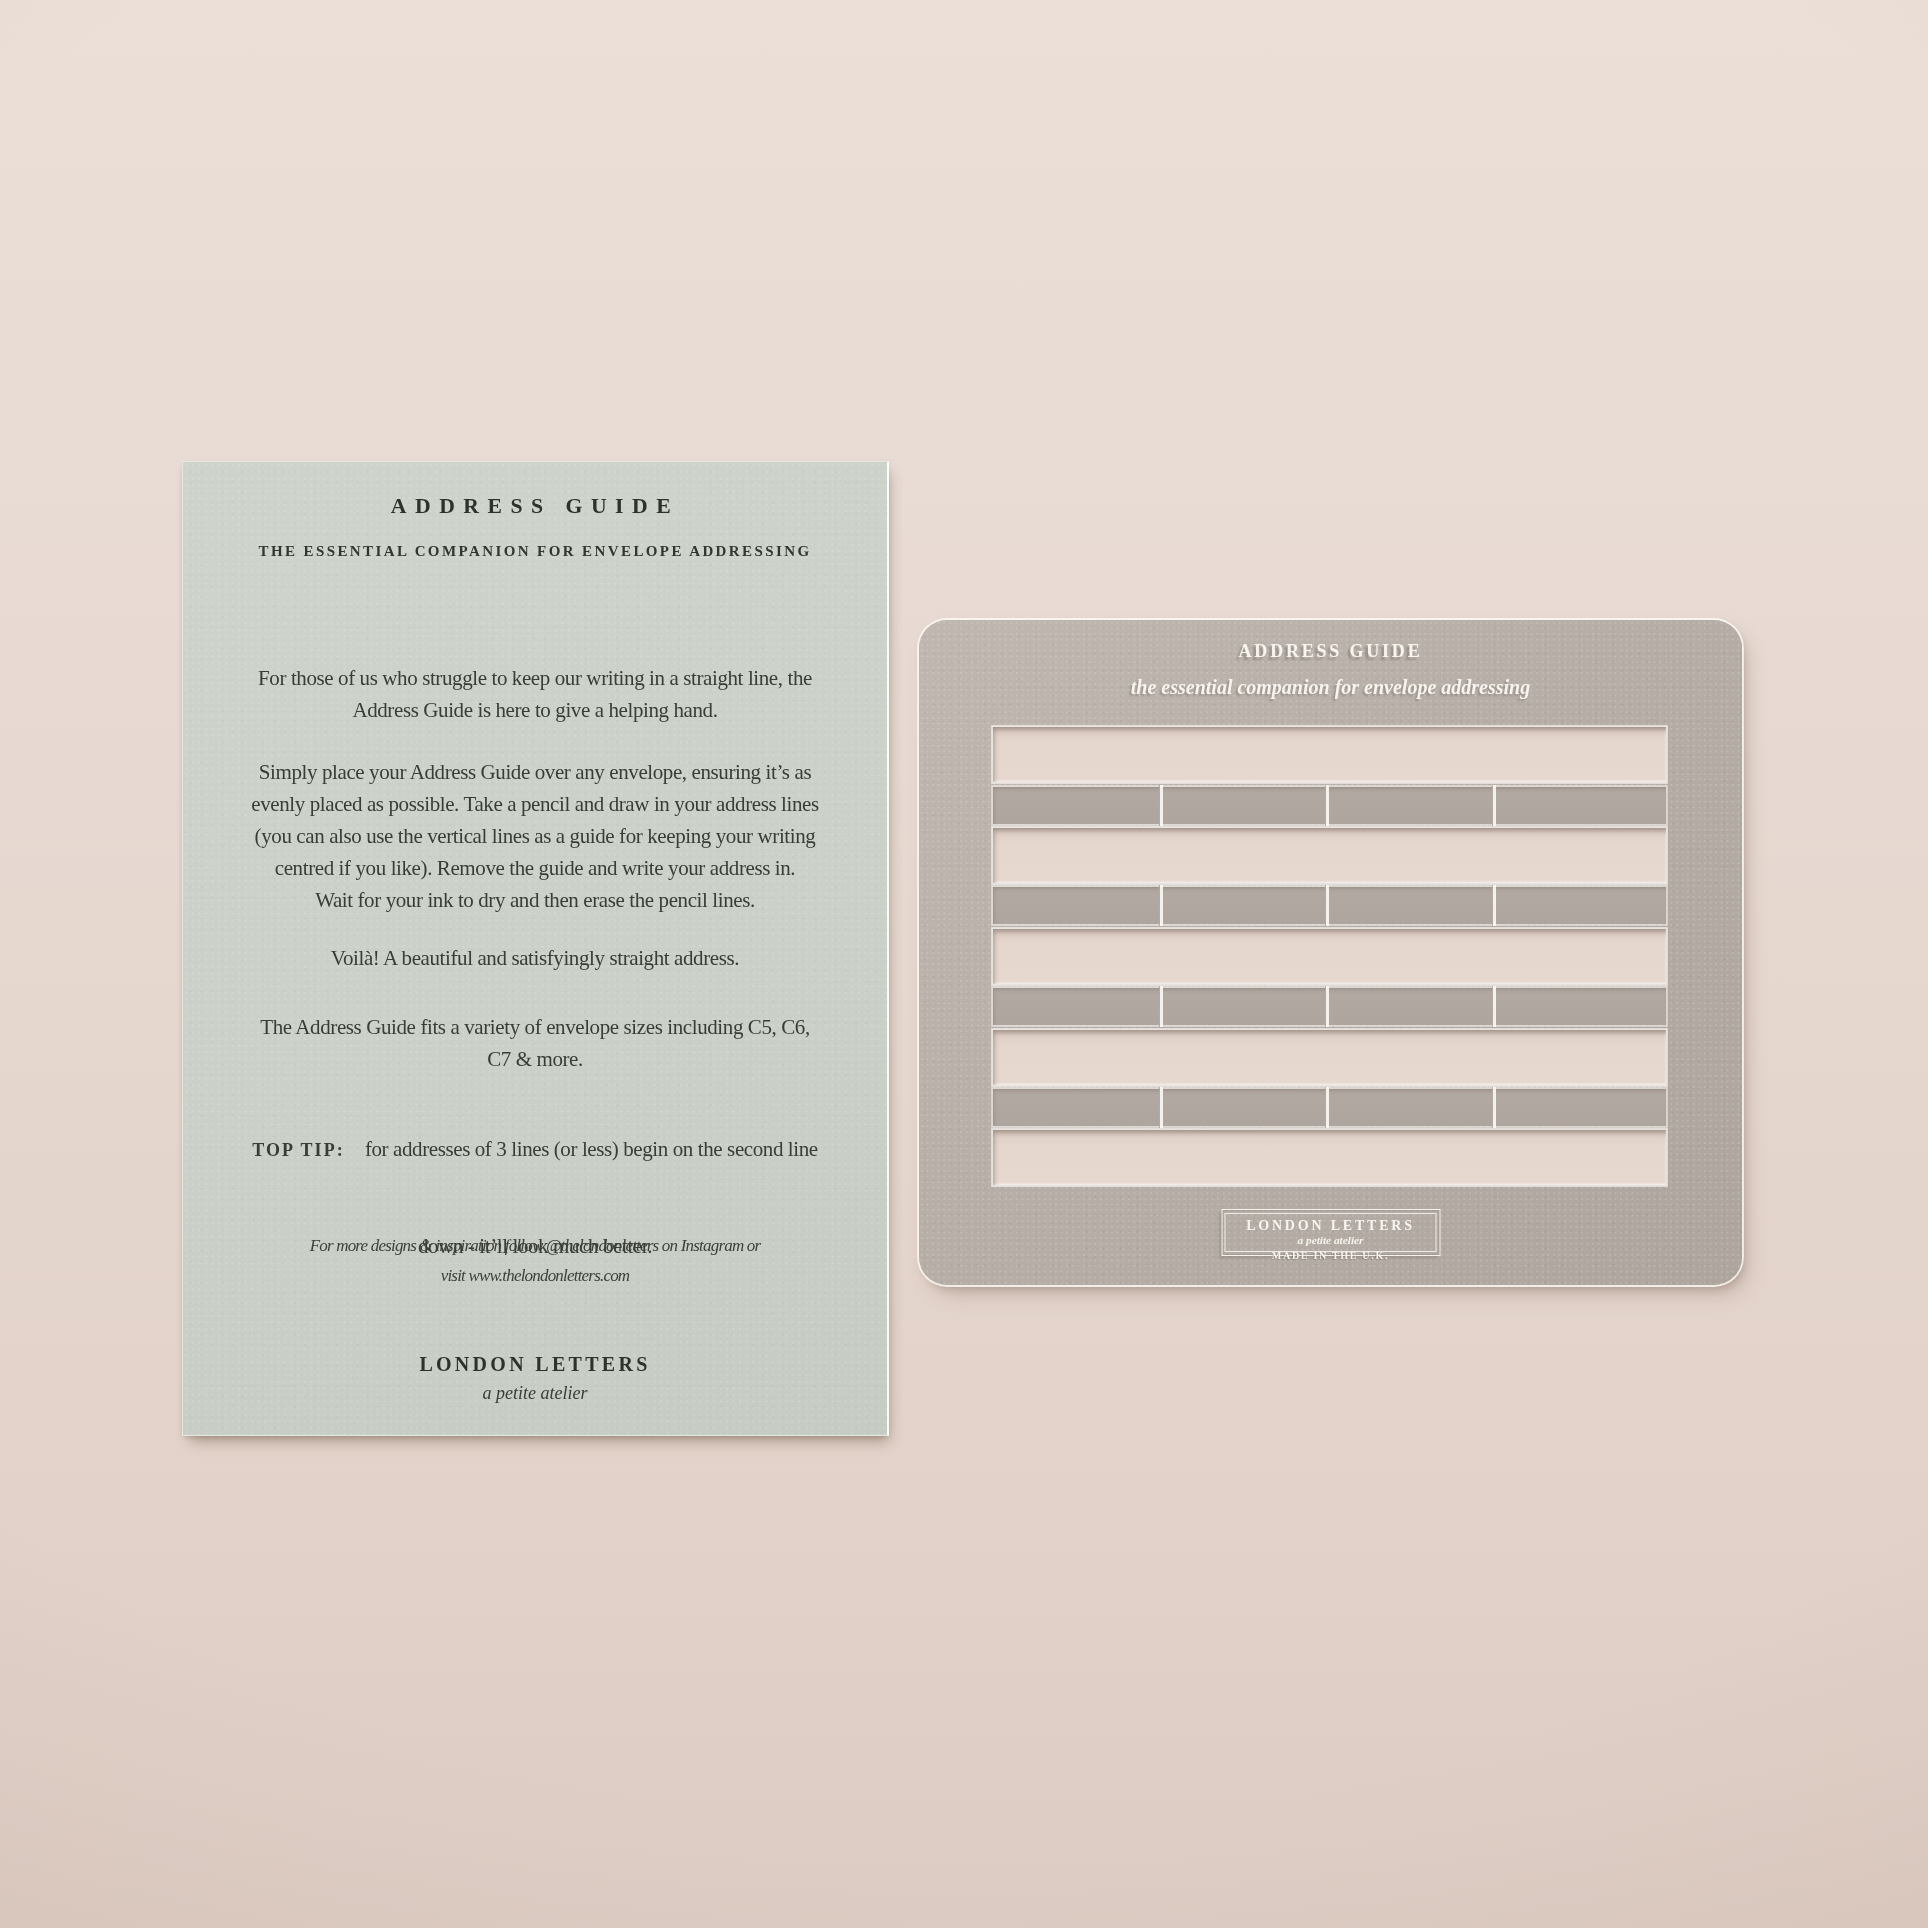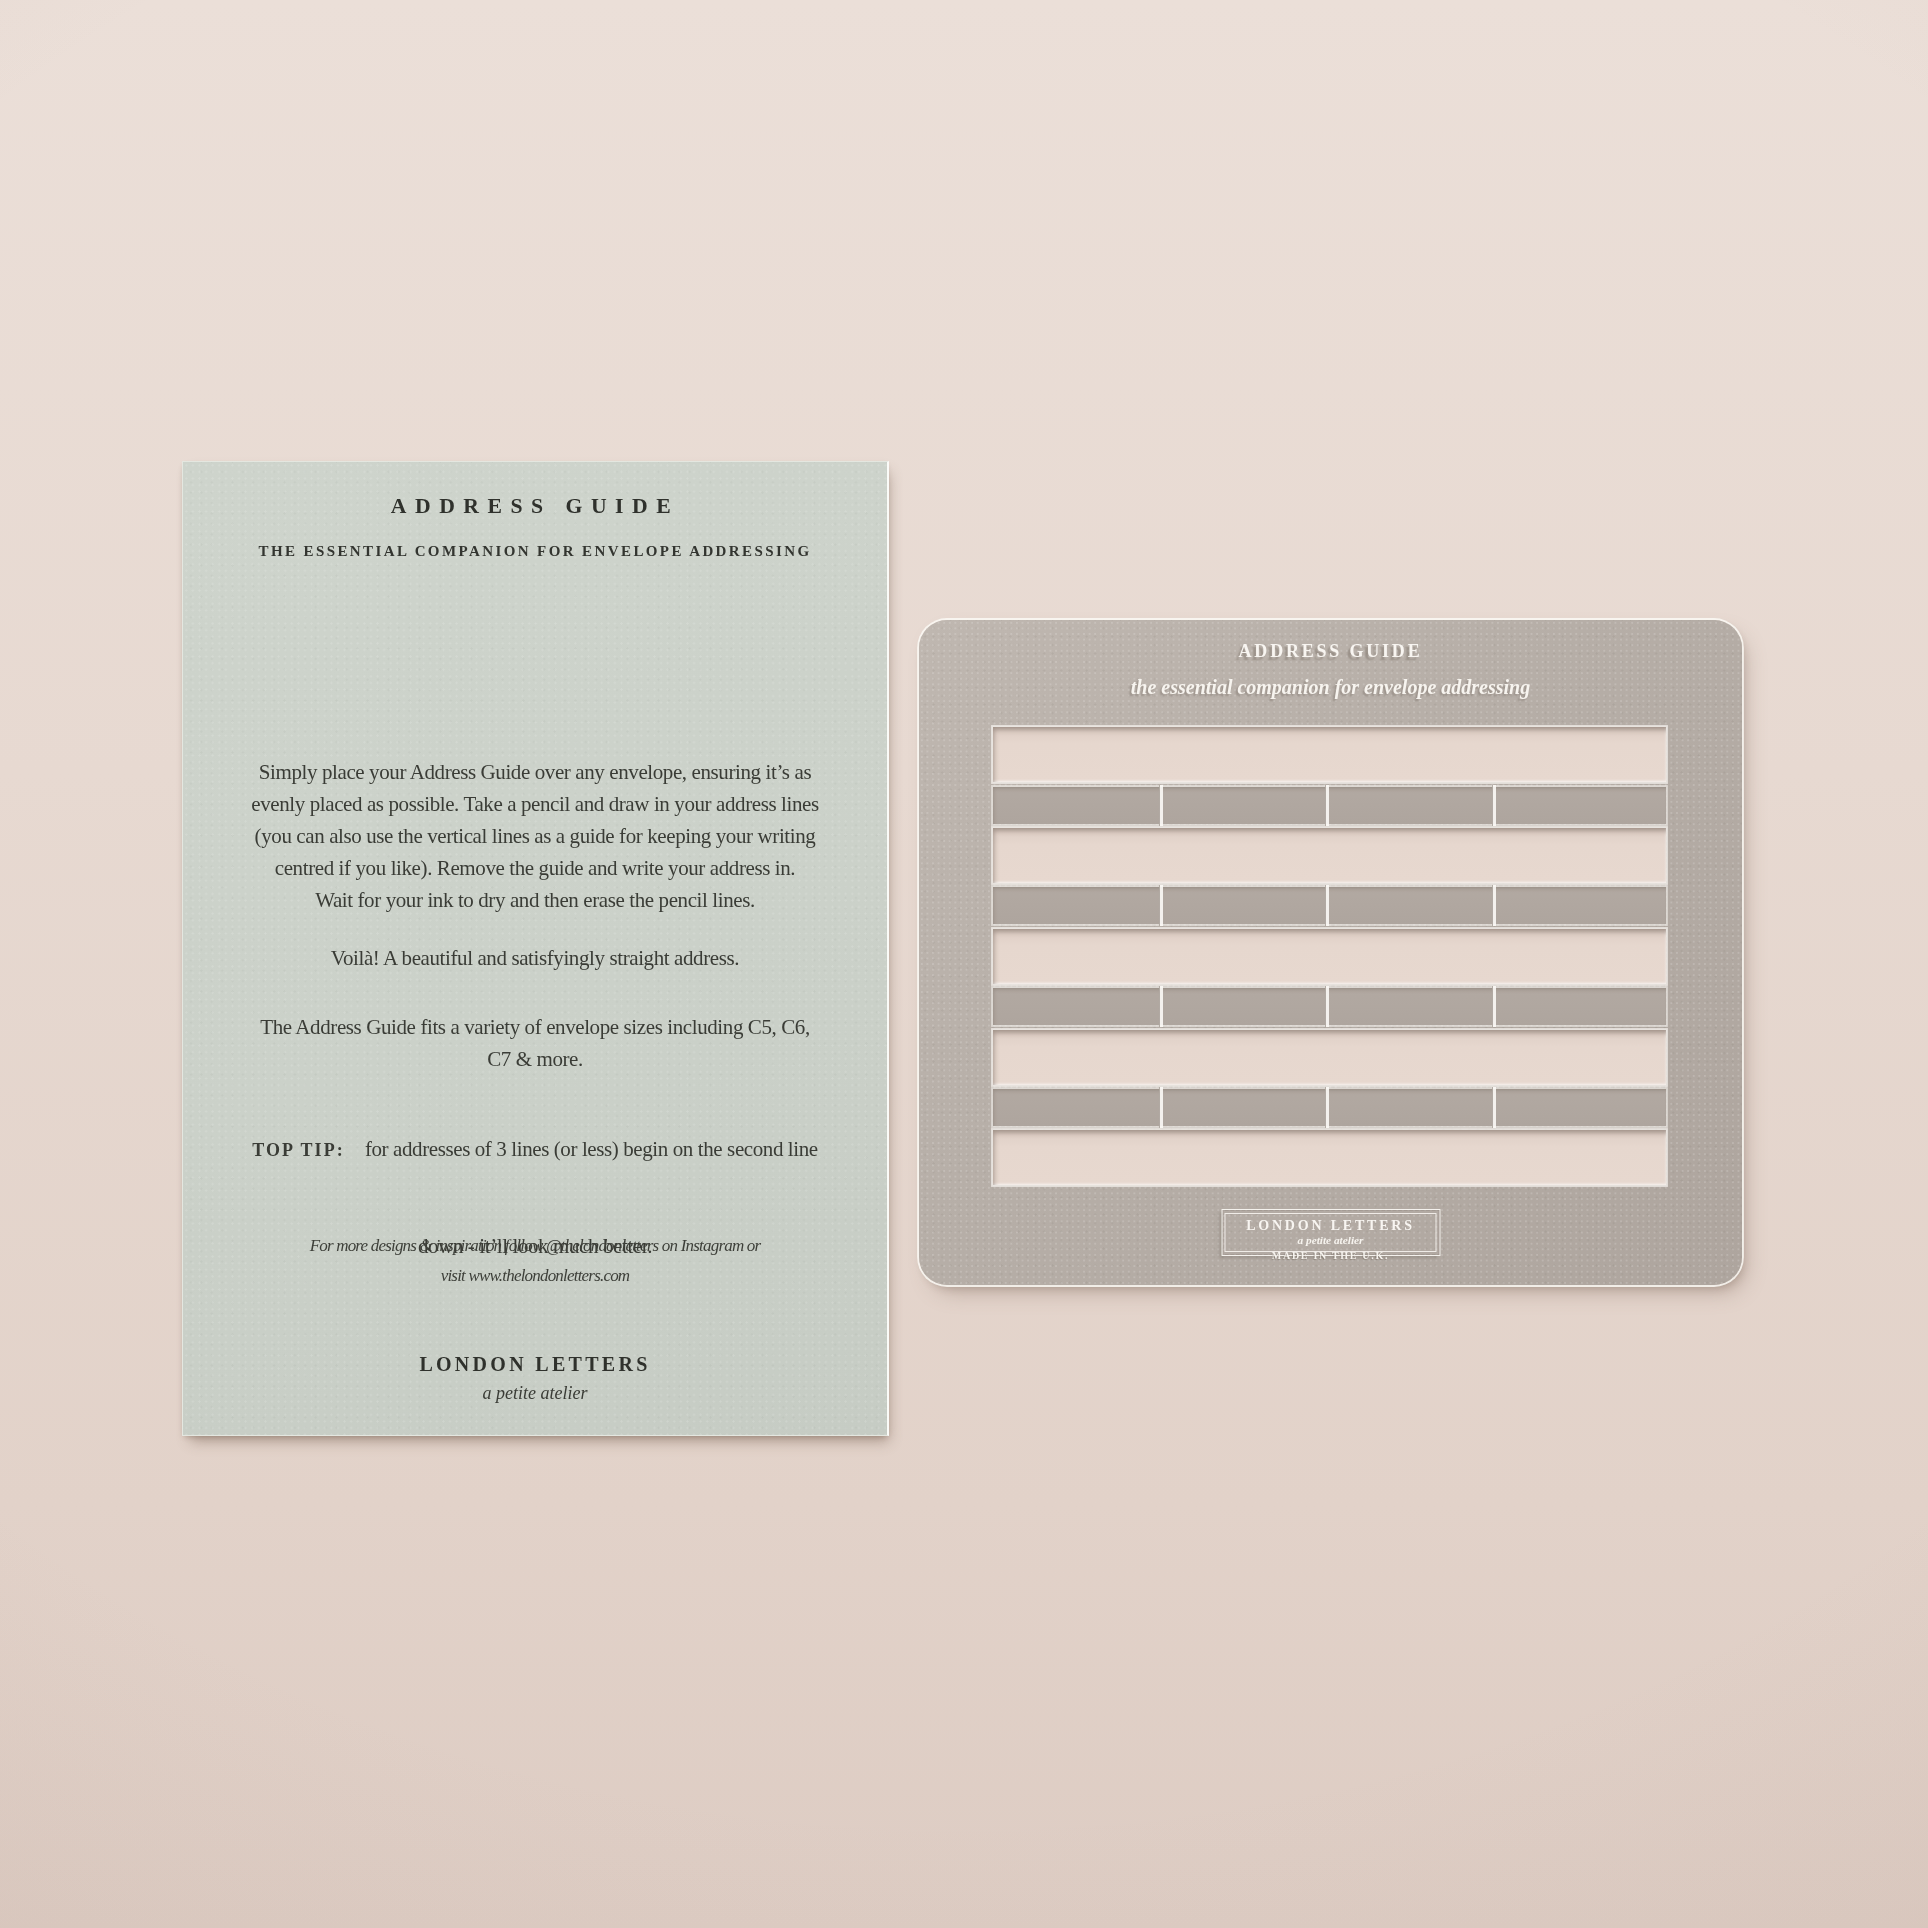--- a/index.html
+++ b/index.html
@@ -92,20 +92,22 @@
     text-shadow:-0.9px 0.9px 0.9px rgba(100,90,80,.4);}
 </style>
 </head>
 <body>
 
 <div class="vignette"></div>
 
 <div class="card">
   <div class="abs card-title">ADDRESS GUIDE</div>
   <div class="abs card-subtitle">THE ESSENTIAL COMPANION FOR ENVELOPE ADDRESSING</div>
+  <div class="abs card-par p1">For those of us who struggle to keep our writing in a straight line, the
+Address Guide is here to give a helping hand.</div>
   <div class="abs card-par p2">Simply place your Address Guide over any envelope, ensuring it’s as
 evenly placed as possible. Take a pencil and draw in your address lines
 (you can also use the vertical lines as a guide for keeping your writing
 centred if you like). Remove the guide and write your address in.
 Wait for your ink to dry and then erase the pencil lines.</div>
   <div class="abs card-par p3">Voilà! A beautiful and satisfyingly straight address.</div>
   <div class="abs card-par p4">The Address Guide fits a variety of envelope sizes including C5, C6,
 C7 &amp; more.</div>
   <div class="abs card-par p5">
     <span class="toptip-label">TOP TIP:</span><span>for addresses of 3 lines (or less) begin on the second line</span>

